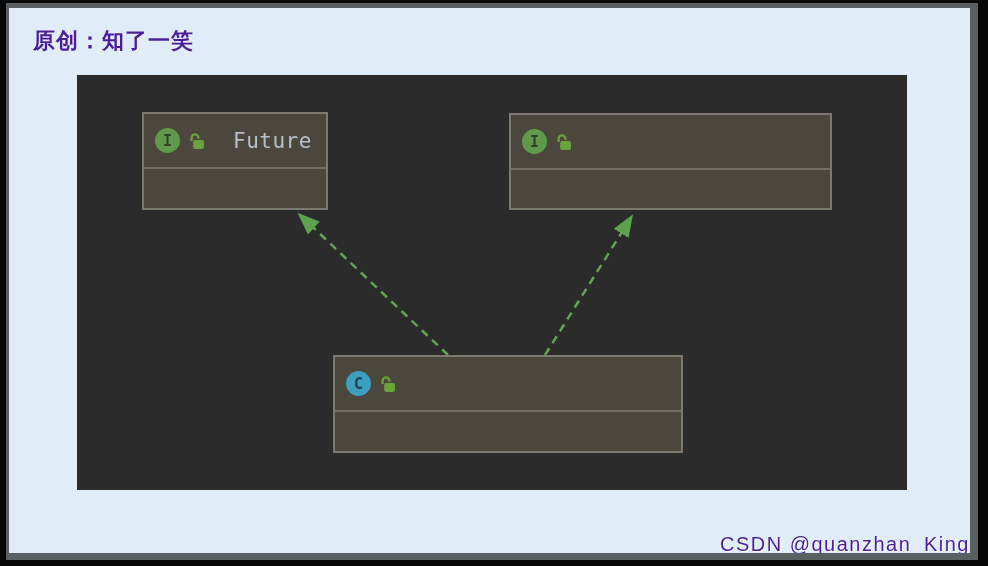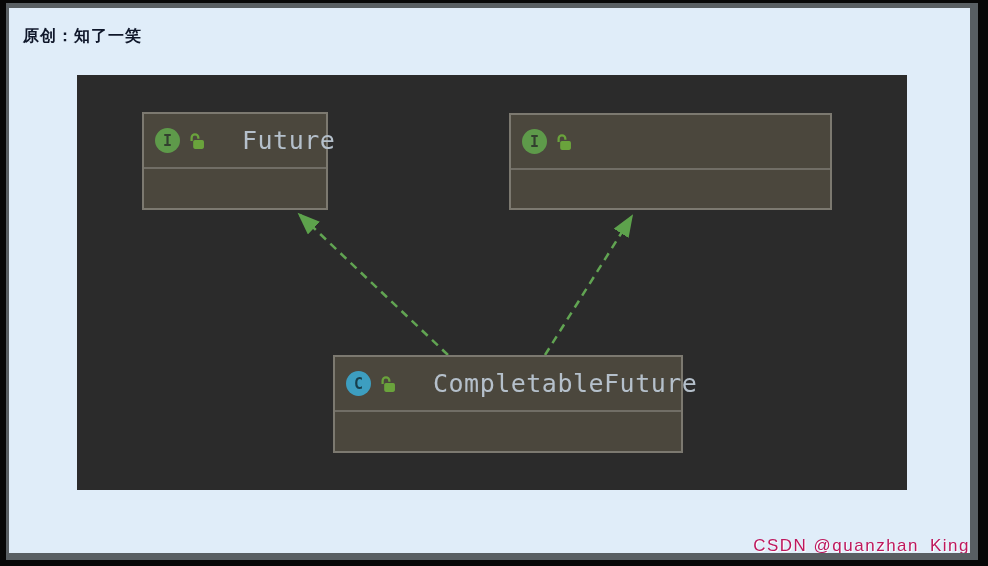--- a/index.html
+++ b/index.html
@@ -15,23 +15,23 @@
     border-width:3px 10px 6px 6px;
   }
   .frame-gray{
     position:absolute;left:6px;top:3px;right:10px;bottom:6px;
     box-sizing:border-box;z-index:39;pointer-events:none;
     border-style:solid;border-color:#595f63;
     border-width:5px 8px 7px 3px;
   }
   
   .byline{
-    position:absolute;left:23px;top:26px;
-    font-size:16px;font-weight:bold;letter-spacing:1px;
-    color:#0f172a;z-index:5;
+    position:absolute;left:33px;top:26px;
+    font-size:22px;font-weight:bold;letter-spacing:1px;
+    color:#4c1d95;z-index:5;
   }
   
   .panel{
     position:absolute;left:77px;top:75px;width:830px;height:415px;
     background:#2b2b2b;z-index:2;
   }
   .arrows{position:absolute;left:0;top:0;z-index:1;}
   .edge{stroke:#61a452;stroke-width:2.5;stroke-dasharray:8 6;fill:none;}
   
   .node{
@@ -46,28 +46,28 @@
   .node-body{flex:1 1 auto;}
   .badge{
     width:25px;height:25px;border-radius:50%;flex:0 0 auto;
     display:flex;align-items:center;justify-content:center;
     font-family:"DejaVu Sans Mono",monospace;font-size:15px;font-weight:bold;
   }
   .badge-interface{background:#5e9a4a;color:#33402f;}
   .badge-class{background:#3d9ec0;color:#173f4c;}
   .lock{margin-left:8px;flex:0 0 auto;display:flex;align-items:flex-end;}
   .node-title{
-    margin-left:36px;
+    margin-left:27px;
     font-family:"DejaVu Sans Mono","Liberation Mono",monospace;
-    font-size:25px;letter-spacing:0.5px;color:#b5c0cb;white-space:nowrap;
+    font-size:21px;letter-spacing:0.5px;color:#b5c0cb;white-space:nowrap;
   }
   
   .watermark{
     position:absolute;right:18px;bottom:10px;z-index:6;
-    font-size:17px;letter-spacing:1.5px;color:#be185d;
+    font-size:20px;letter-spacing:1.5px;color:#4c1d95;
     text-shadow:1px 1px 0 rgba(255,255,255,.95);
   }
 </style>
 </head>
 <body>
 
 <div class="byline">原创：知了一笑</div>
 
 <div class="panel">
 
@@ -110,21 +110,20 @@
 
   <div class="node" style="left:256px;top:280px;width:350px;height:98px">
     <div class="node-header">
       <span class="badge badge-class">C</span>
       <span class="lock">
         <svg width="18" height="18" viewBox="0 0 16 16">
           <path d="M3.2 8 V5.1 a3 3 0 0 1 6 0 V6" fill="none" stroke="#6aa33c" stroke-width="2"></path>
           <rect x="4.6" y="7" width="9.6" height="8" rx="1.6" fill="#6aa33c"></rect>
         </svg>
       </span>
-      <span class="node-title">CompletableFuture</span>
     </div>
     <div class="node-body"></div>
   </div>
 
 </div>
 
 <div class="watermark">CSDN @quanzhan_King</div>
 
 <div class="frame-gray"></div>
 <div class="frame-black"></div>

